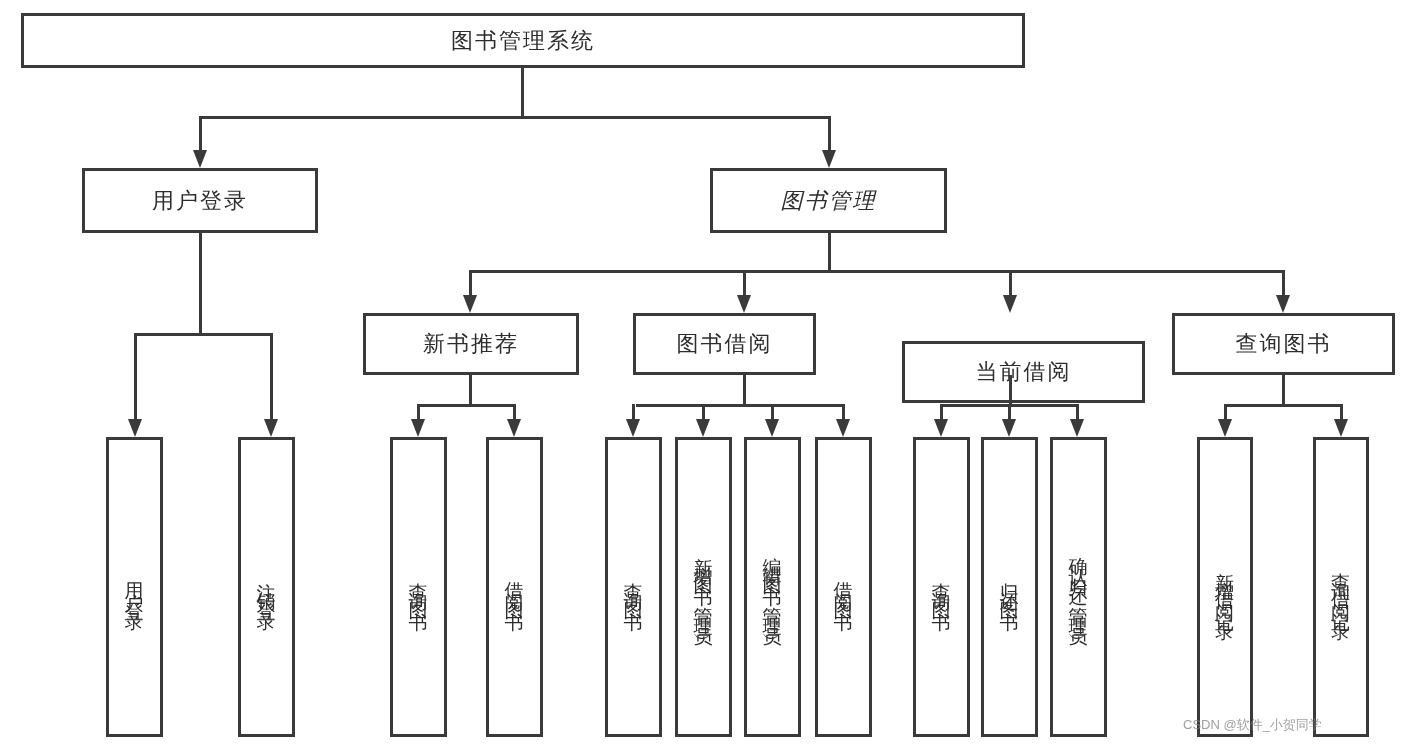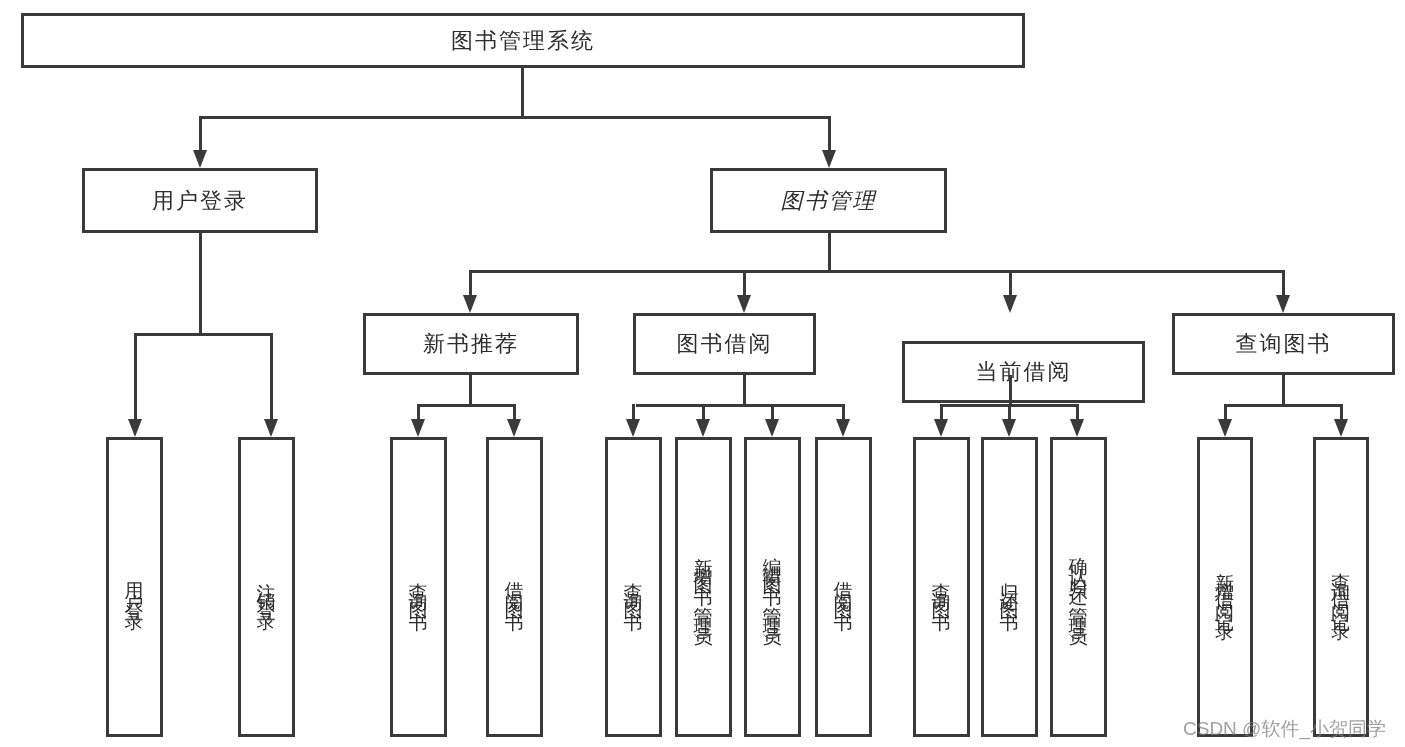--- a/index.html
+++ b/index.html
@@ -19,21 +19,21 @@
   }
   .vl { position:absolute; width:3px; background:#3a3a3a; }
   .hl { position:absolute; height:3px; background:#3a3a3a; }
   .arrow-down {
     position:absolute; width:0; height:0;
     border-left:7px solid transparent; border-right:7px solid transparent;
     border-top:18px solid #3a3a3a;
   }
   .watermark {
     position:absolute; left:1183px; top:716px; z-index:5;
-    font-size:19px; color:rgba(128,128,128,0.75); white-space:nowrap;
+    font-size:13px; color:rgba(128,128,128,0.75); white-space:nowrap;
   }
 </style>
 </head>
 <body>
 
 <div id="stage">
 
   <div class="box h-label" style="left:21px;top:13px;width:1004px;height:55px;">图书管理系统</div>
 
   <div class="box h-label" style="left:82px;top:168px;width:236px;height:65px;">用户登录</div>

